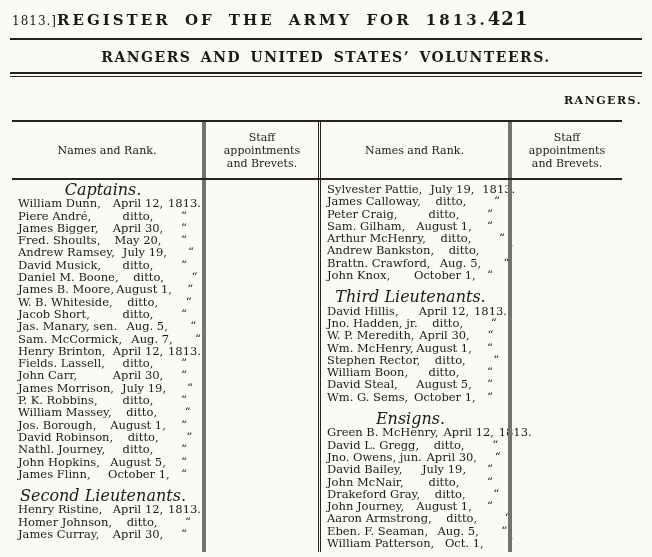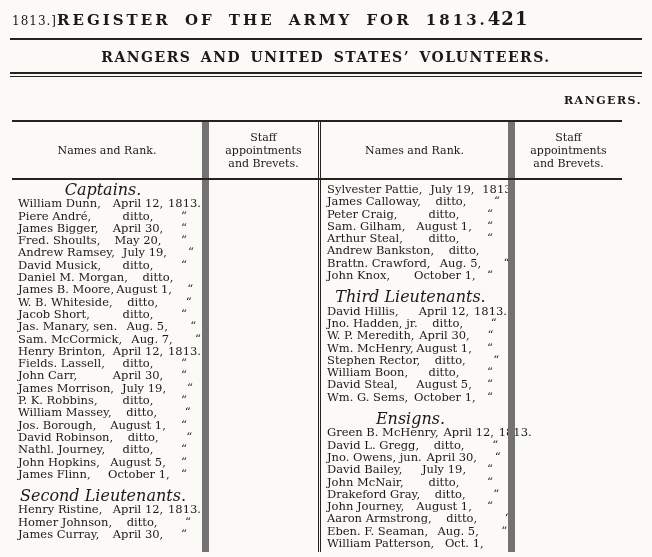--- a/index.html
+++ b/index.html
@@ -25,21 +25,21 @@
   
   .army-table{margin:13px 0 0 2px;width:610px;}
   .thead{
     display:grid;grid-template-columns:190px 116px 190px 114px;
     border-top:2px solid #26231f;border-bottom:2px solid #26231f;
   }
   .th{
     font-size:11px;text-align:center;padding:9px 6px 8px 6px;
     display:flex;align-items:center;justify-content:center;min-height:30px;box-sizing:border-box;
   }
-  .b-single{border-left:7px solid #737373;}
+  .b-single{border-left:4px solid #737373;}
   .b-double{border-left:3px double #26231f;}
   .tbody{display:grid;grid-template-columns:190px 116px 190px 114px;min-height:372px;}
   .col{box-sizing:border-box;}
   .names-col{padding:3px 2px 0 6px;font-size:11.5px;line-height:12.3px;}
 
   .section-heading{
     font-style:italic;text-align:center;font-size:16px;
     margin:10px 12px 1px 0;
   }
   .section-heading.first{margin-top:1px;}
@@ -101,21 +101,21 @@
             <span class="cell-name">Andrew Ramsey,</span>
             <span class="cell-date">July 19,</span>
             <span class="cell-year">“</span>
           </div>
           <div class="entry-row">
             <span class="cell-name">David Musick,</span>
             <span class="cell-date">ditto,</span>
             <span class="cell-year">“</span>
           </div>
           <div class="entry-row">
-            <span class="cell-name">Daniel M. Morgan,</span>
+            <span class="cell-name">Daniel M. Boone,</span>
             <span class="cell-date">ditto,</span>
             <span class="cell-year">“</span>
           </div>
           <div class="entry-row">
             <span class="cell-name">James B. Moore,</span>
             <span class="cell-date">August 1,</span>
             <span class="cell-year">“</span>
           </div>
           <div class="entry-row">
             <span class="cell-name">W. B. Whiteside,</span>
@@ -225,21 +225,21 @@
             <span class="cell-name">Peter Craig,</span>
             <span class="cell-date">ditto,</span>
             <span class="cell-year">“</span>
           </div>
           <div class="entry-row">
             <span class="cell-name">Sam. Gilham,</span>
             <span class="cell-date">August 1,</span>
             <span class="cell-year">“</span>
           </div>
           <div class="entry-row">
-            <span class="cell-name">Arthur Steal,</span>
+            <span class="cell-name">Arthur McHenry,</span>
             <span class="cell-date">ditto,</span>
             <span class="cell-year">“</span>
           </div>
           <div class="entry-row">
             <span class="cell-name">Andrew Bankston,</span>
             <span class="cell-date">ditto,</span>
             <span class="cell-year">“</span>
           </div>
           <div class="entry-row">
             <span class="cell-name">Brattn. Crawford,</span>

